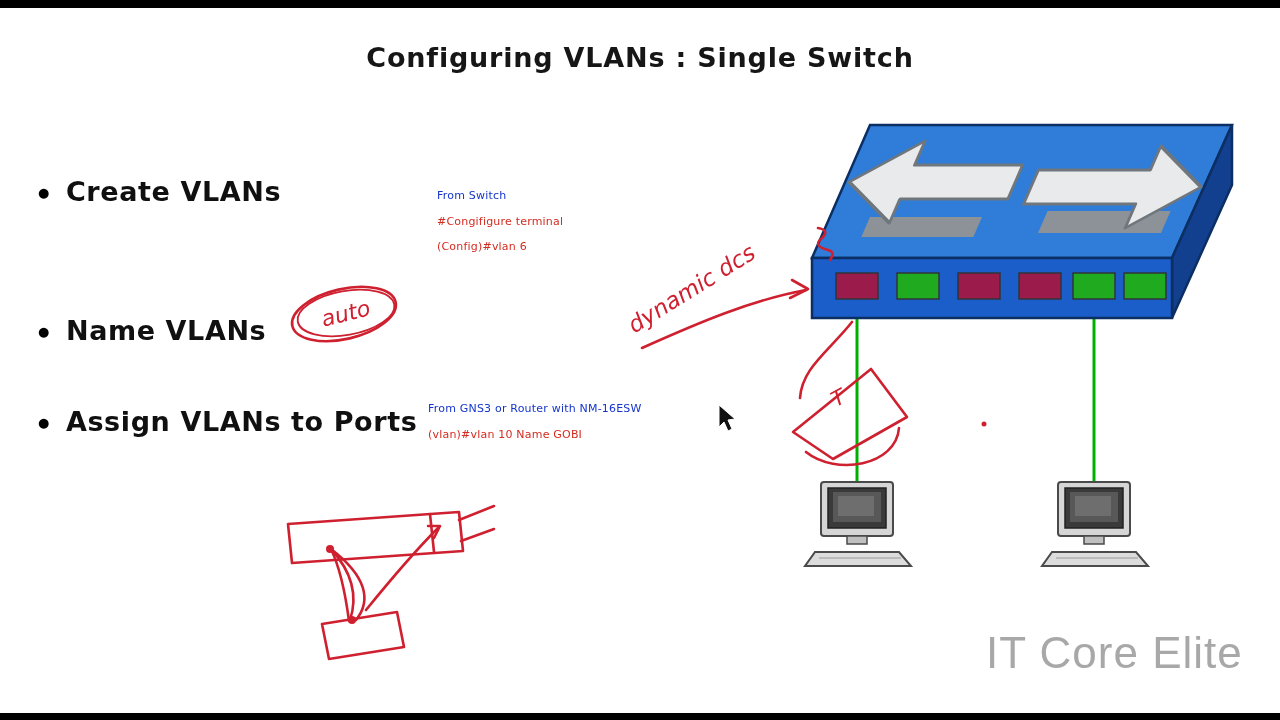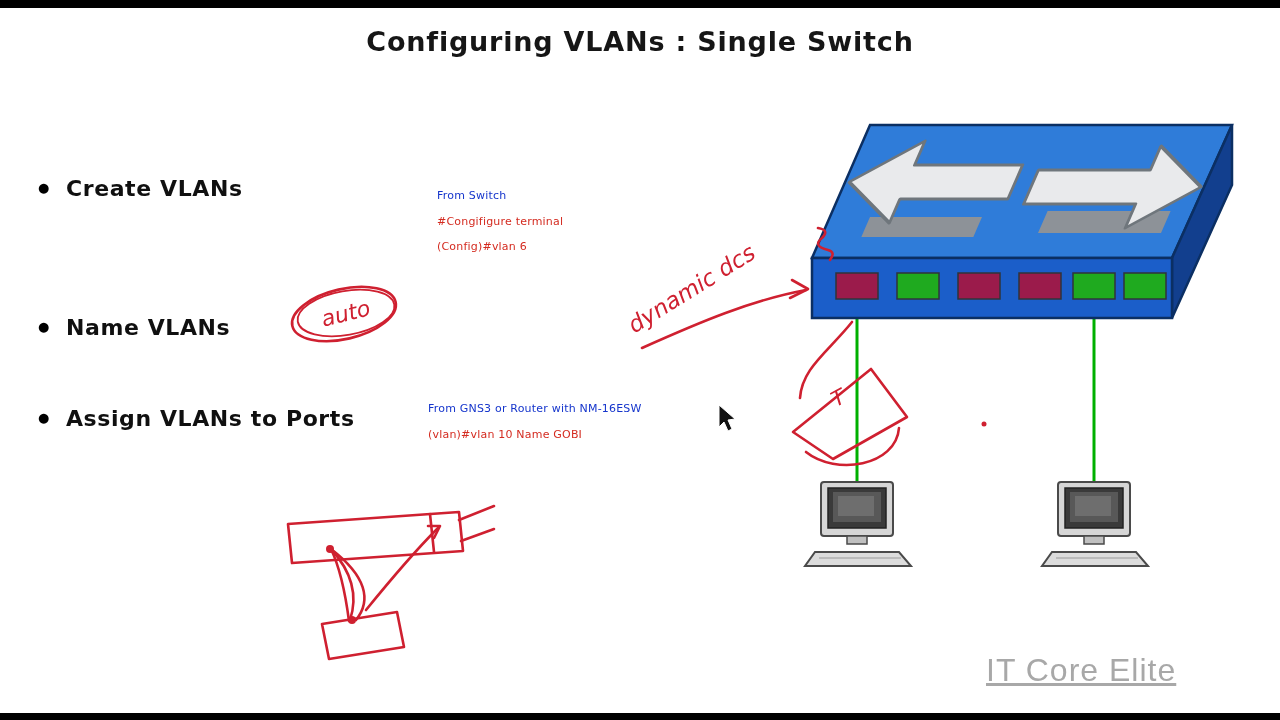--- a/index.html
+++ b/index.html
@@ -8,29 +8,29 @@
     background:#ffffff;
     position:relative;
     overflow:hidden;
     font-family:"DejaVu Sans", sans-serif;
   }
   .bar { position:absolute; left:0; width:1280px; background:#000; }
   .bar.top { top:0; height:8px; }
   .bar.bottom { top:713px; height:7px; }
 
   .page-title {
-    position:absolute; top:26px; left:0; width:1280px;
+    position:absolute; top:42px; left:0; width:1280px;
     text-align:center;
     font-size:27px; font-weight:bold; color:#161616;
     letter-spacing:0.8px;
   }
 
   .bullet {
     position:absolute; left:38px;
-    font-size:22px; font-weight:600; color:#101010;
+    font-size:27px; font-weight:600; color:#101010;
     letter-spacing:0.6px; white-space:nowrap;
   }
   .bullet::before {
     content:"●"; font-size:13px; vertical-align:4px;
     margin-right:16px; color:#000;
   }
   .bullet.b1 { top:176px; }
   .bullet.b2 { top:291px;margin-top:24px; }
   .bullet.b3 { top:406px; }
 
@@ -46,25 +46,24 @@
 
   .hand { position:absolute; color:#cf2030; font-style:italic; white-space:nowrap; }
   .auto-label { left:321px; top:301px; font-size:22px; transform:rotate(-14deg); }
   .dynamic-label {
     left:630px; top:314px; font-size:23px;
     transform:rotate(-32deg); transform-origin:0 50%;
   }
   .t-label { left:832px; top:386px; font-size:21px; transform:rotate(-28deg); }
 
   .watermark {
-    position:absolute; left:986px; top:652px;
+    position:absolute; left:986px; top:628px;
     font-family:"Liberation Sans", sans-serif;
-    font-size:32px; color:#a8a8a8; letter-spacing:1px;
+    font-size:44px; color:#a8a8a8; letter-spacing:1px;
     white-space:nowrap;
-    text-decoration:underline;
   }
 
   svg.overlay { position:absolute; left:0; top:0; }
 </style>
 </head>
 <body>
 
 <div class="bar top"></div>
 <div class="bar bottom"></div>
 

